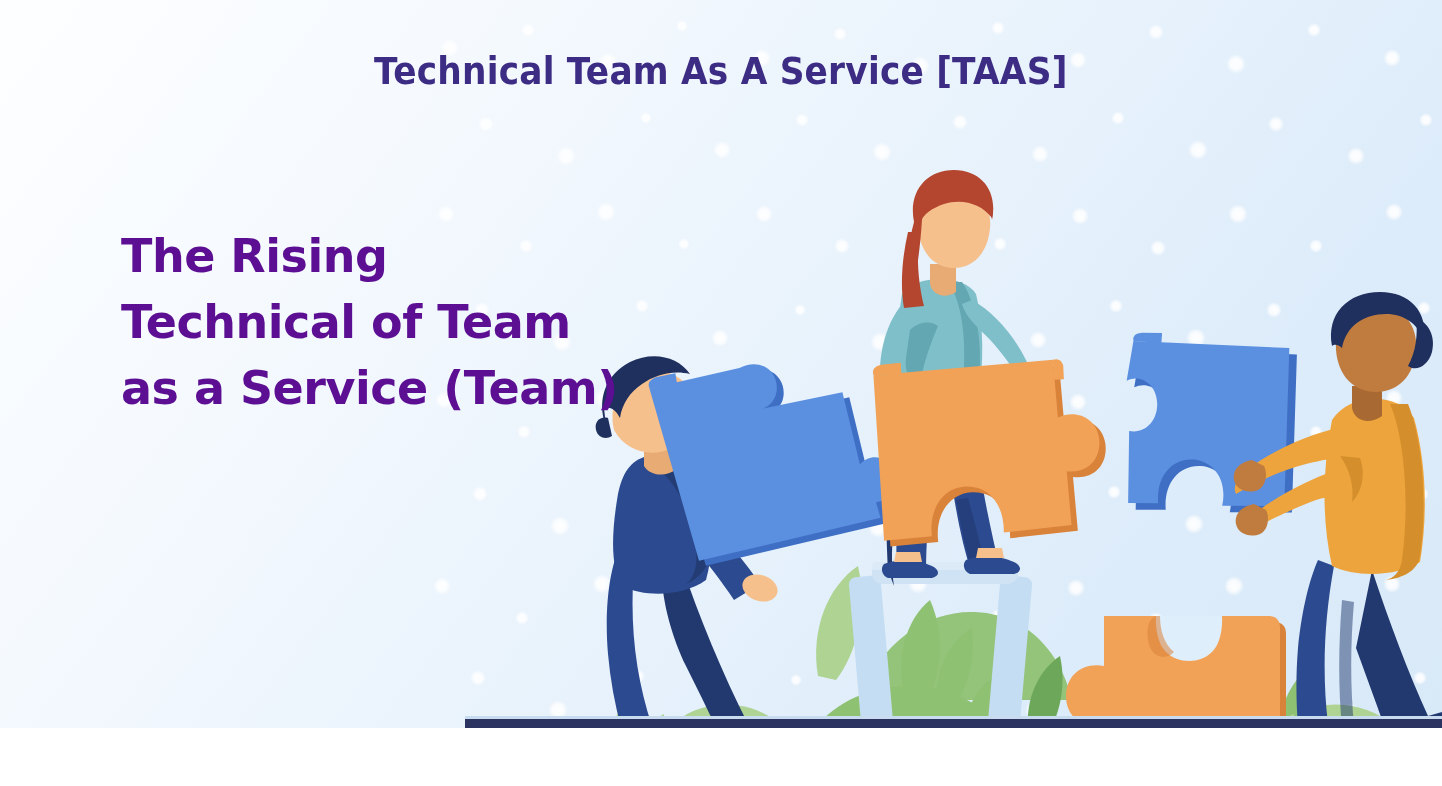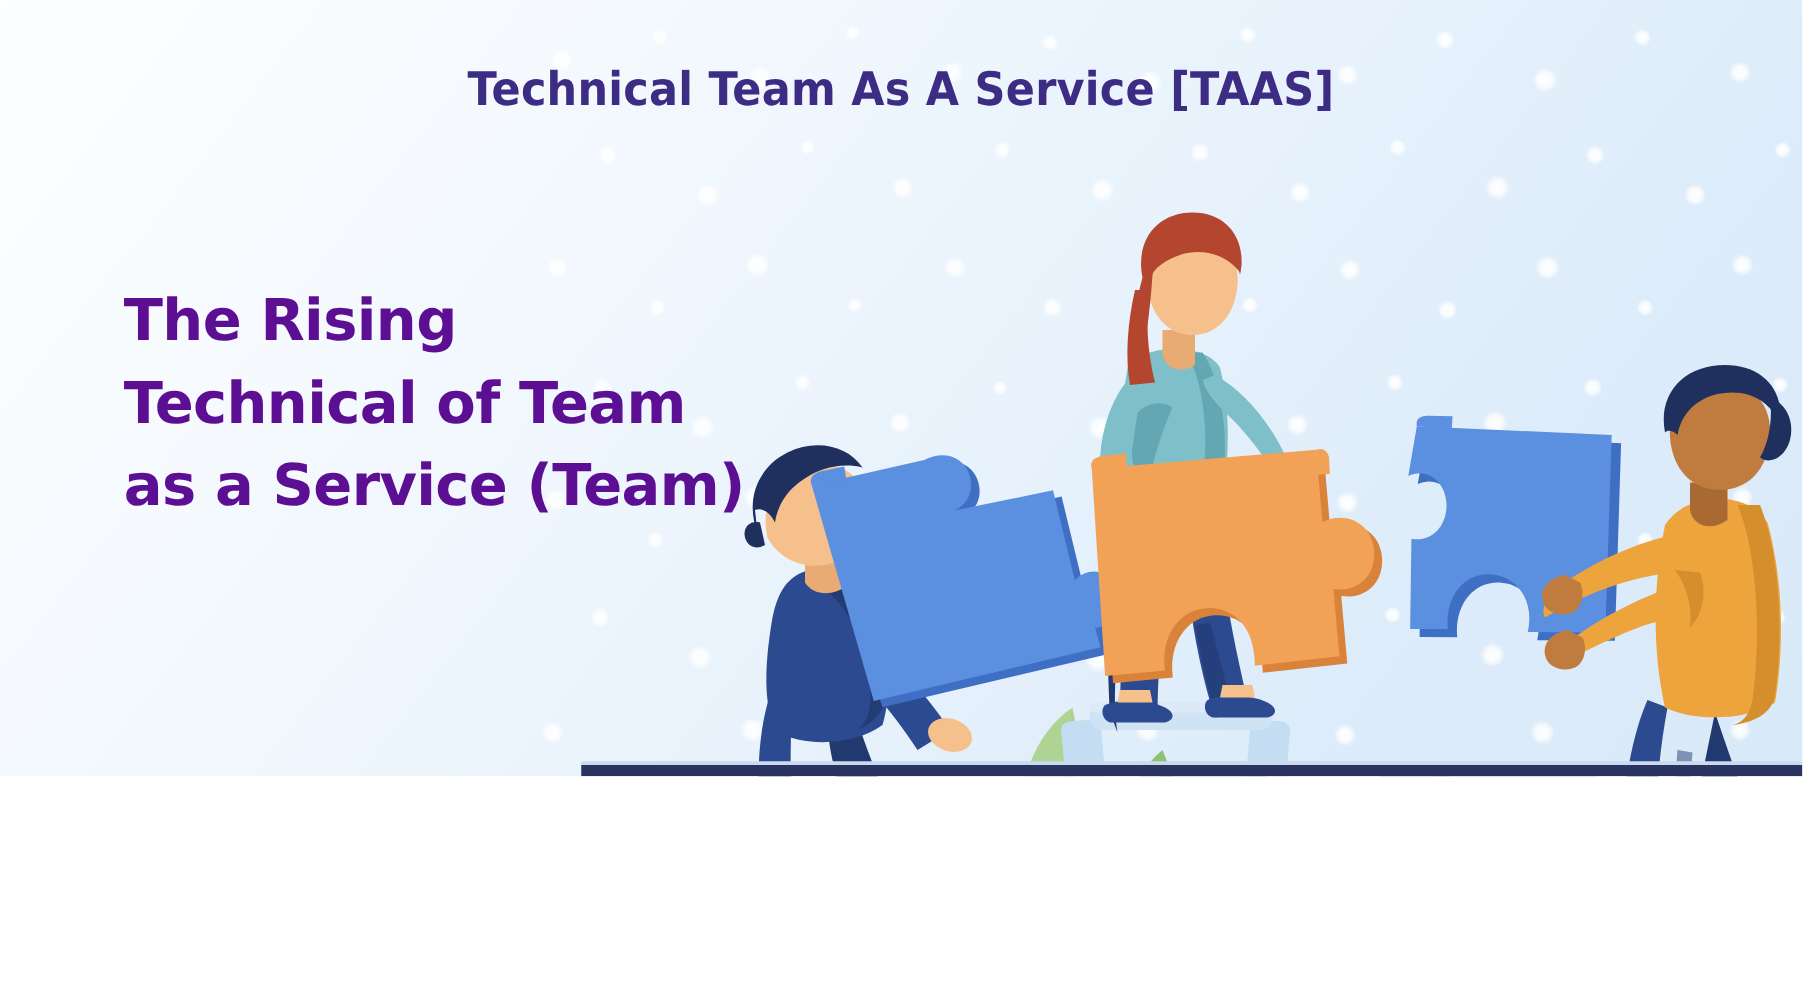--- a/index.html
+++ b/index.html
@@ -5,21 +5,21 @@
   * { margin:0; padding:0; box-sizing:border-box; }
   html,body { width:1442px; height:786px; overflow:hidden; }
   body {
     font-family:"Liberation Sans", sans-serif;
     background:#ffffff;
   }
 
   #stage {
     position:relative;
     width:1442px;
-    height:621px;
+    height:728px;
     overflow:hidden;
     background:linear-gradient(128deg, #fdfeff 0%, #f6fafe 22%, #e9f3fc 52%, #ddecfa 78%, #d8e9f8 100%);
   }
 
   
   #dots {
     position:absolute;
     left:420px; top:0; width:1022px; height:786px;
     pointer-events:none;
   }
@@ -47,20 +47,21 @@
     left:99px; top:223px; width:620px;
   }
   #subhead .line {
     font-family:"DejaVu Sans", sans-serif;
     font-weight:700;
     font-size:46px;
     line-height:66px;
     color:#5c0f93;
     letter-spacing:-0.5px;
     white-space:nowrap;
+    margin-left:22px;
   }
 
   
   #ground {
     position:absolute;
     left:465px; bottom:0; width:977px; height:9px;
     background:#2b3361;
   }
   #ground-hi {
     position:absolute;

